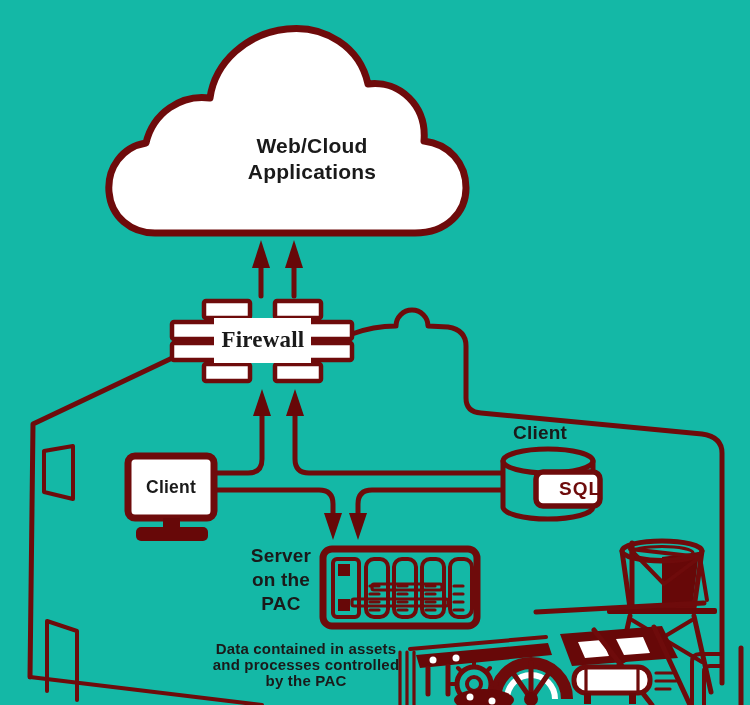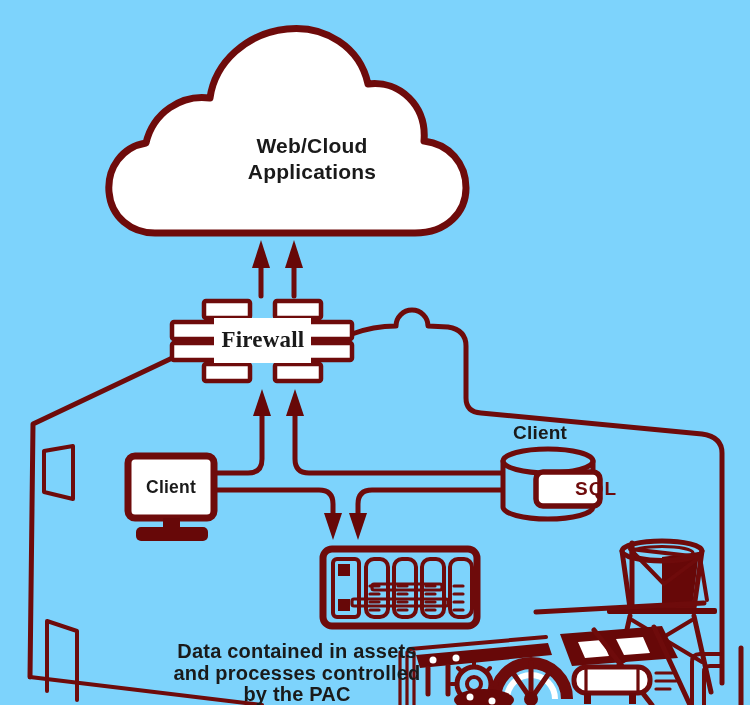--- a/index.html
+++ b/index.html
@@ -1,17 +1,17 @@
 <!DOCTYPE html>
 <html><head>
 <meta charset="utf-8">
 <style>
   html,body{margin:0;padding:0;background:#ffffff;}
   .stage{
-    position:relative;width:750px;height:705px;background:#7dd3fc;overflow:hidden;
+    position:relative;width:750px;height:705px;background:#14b8a6;overflow:hidden;
     font-family:"Liberation Sans","DejaVu Sans",sans-serif;
   }
   .stage svg{position:absolute;left:0;top:0;}
   
   .ln{stroke:#6e0b0b;fill:none;stroke-width:5;stroke-linecap:round;stroke-linejoin:round;}
   .ln4{stroke:#6e0b0b;fill:none;stroke-width:4;stroke-linecap:round;stroke-linejoin:round;}
   .ln3{stroke:#6e0b0b;fill:none;stroke-width:3.2;stroke-linecap:round;stroke-linejoin:round;}
   .ln7{stroke:#6e0b0b;fill:none;stroke-width:7;stroke-linecap:round;stroke-linejoin:round;}
   .fillm{fill:#670808;stroke:none;}
   .wf{fill:#ffffff;}
@@ -19,22 +19,22 @@
   
   .lbl{
     position:absolute;color:#1a1a1a;font-weight:700;text-align:center;
     white-space:pre-line;transform:translateX(-50%);letter-spacing:.2px;line-height:1.18;
   }
   .cloud-lbl{left:312px;top:133px;font-size:21px;line-height:1.22;}
   .fw-lbl{left:263px;top:326px;font-size:23px;font-family:Liberation Serif, serif;}
   .cl1-lbl{left:171px;top:477px;font-size:17.5px;}
   .cl2-lbl{left:540px;top:422px;font-size:19px;}
   .srv-lbl{left:281px;top:544px;font-size:19px;line-height:1.26;}
-  .cap-lbl{left:297px;top:641px;font-size:20px;line-height:1.08;}
-  .sql-lbl{left:596px;top:478px;font-size:19px;color:#6e0b0b;letter-spacing:1px;}
+  .cap-lbl{left:306px;top:641px;font-size:15px;line-height:1.08;}
+  .sql-lbl{left:580px;top:478px;font-size:19px;color:#6e0b0b;letter-spacing:1px;}
 </style>
 </head>
 <body>
 
 <div class="stage">
 
 <svg width="750" height="705" viewBox="0 0 750 705">
 
   <g>
     <path class="ln" stroke-width="5.5" d="M 30 677 L 33 424 L 185 352"></path>
@@ -176,17 +176,20 @@
   </g>
 
 </svg>
 
 <div class="lbl cloud-lbl">Web/Cloud
 Applications</div>
 <div class="lbl fw-lbl">Firewall</div>
 <div class="lbl cl1-lbl">Client</div>
 <div class="lbl cl2-lbl">Client</div>
 <div class="lbl sql-lbl">SQL</div>
+<div class="lbl srv-lbl">Server
+on the
+PAC</div>
 <div class="lbl cap-lbl">Data contained in assets
 and processes controlled
 by the PAC</div>
 
 </div>
 
 </body></html>

